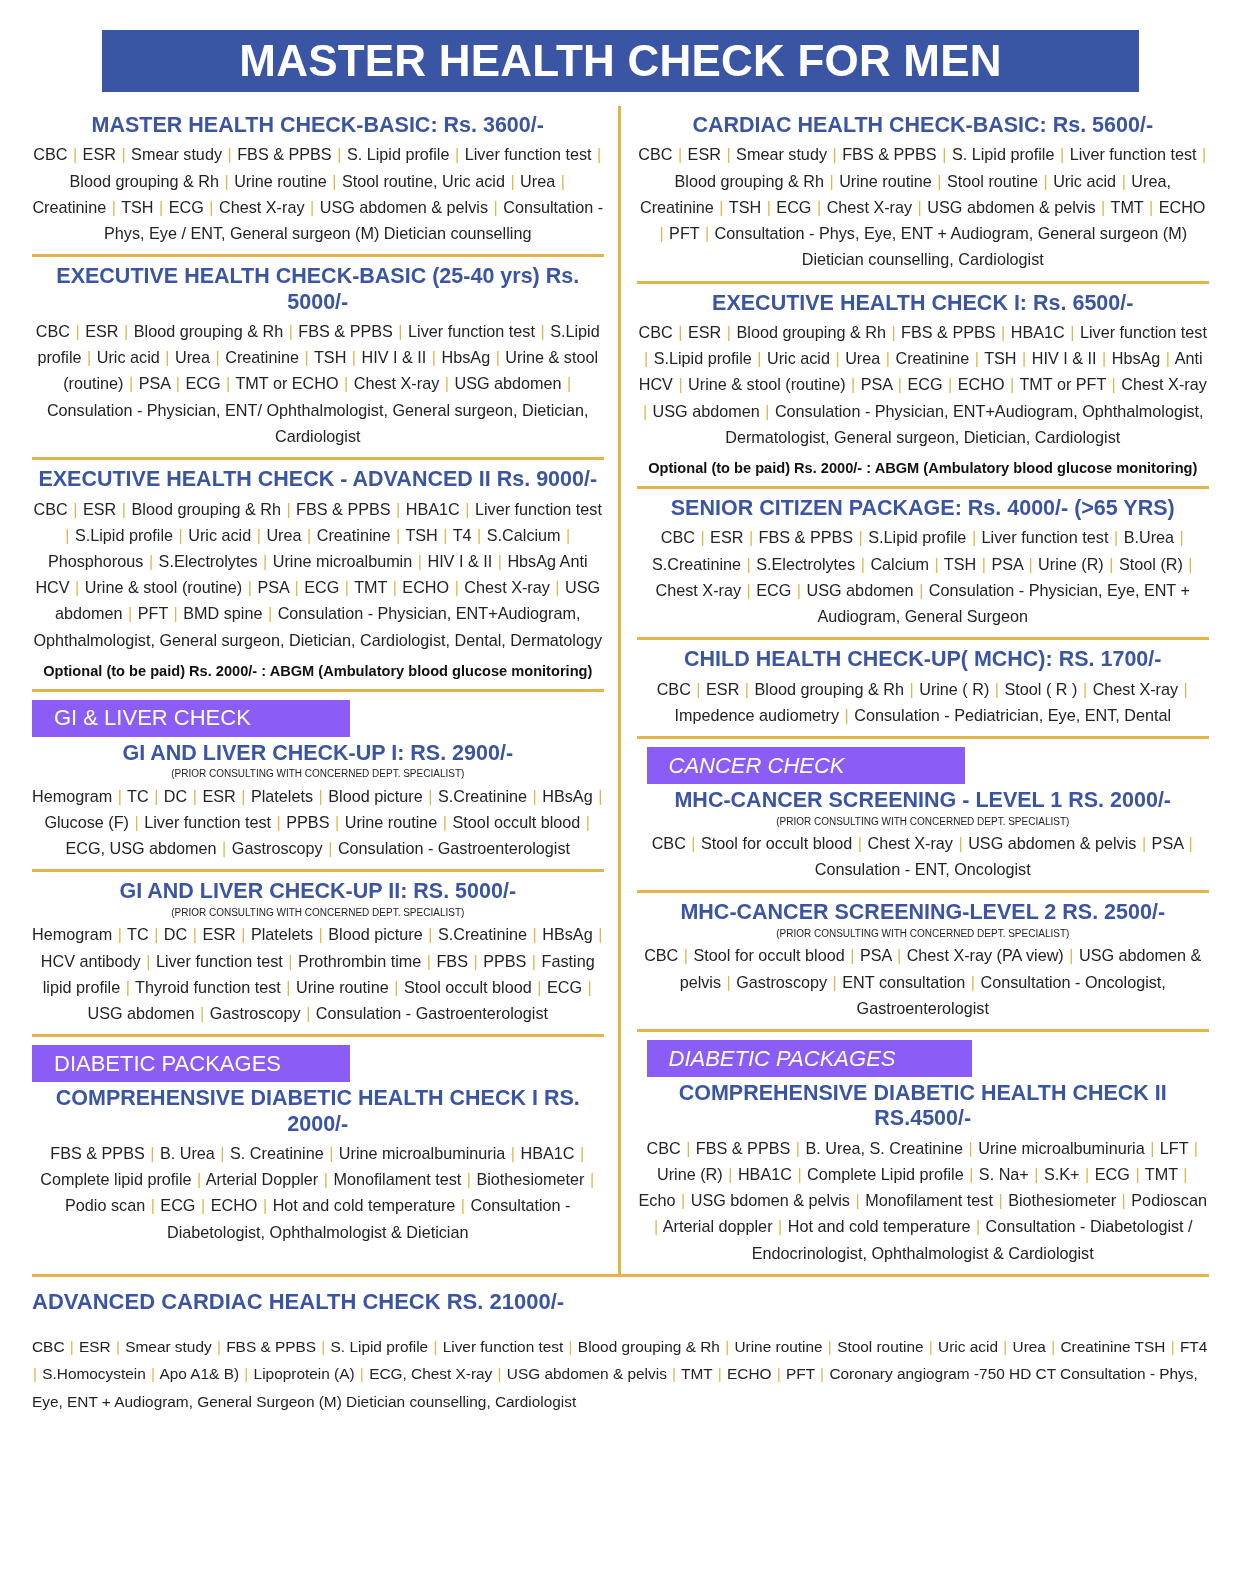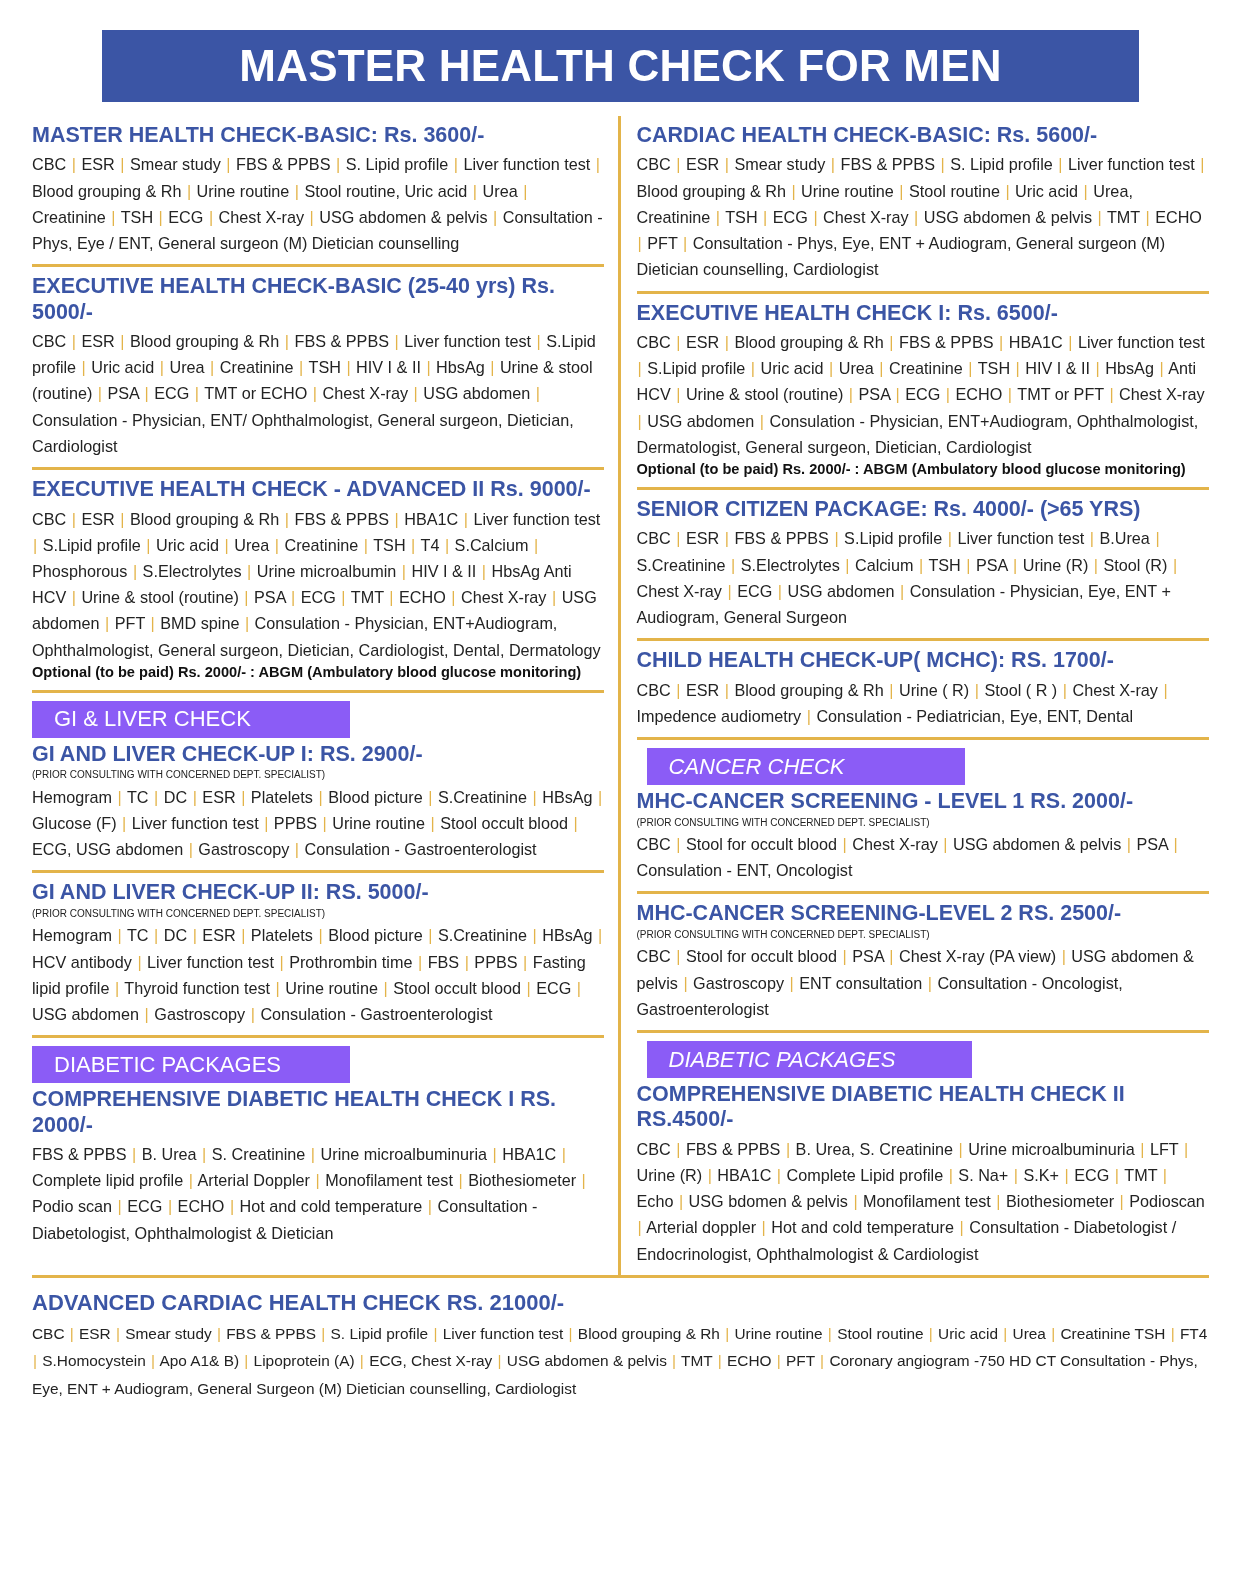--- a/index.html
+++ b/index.html
@@ -12,21 +12,21 @@
     color: #1a1a1a;
     overflow: hidden;
   }
 
   .page { width: 1241px; height: 1584px; position: relative; padding: 0 32px; }
 
   
   .title-banner {
     margin: 30px 70px 0 70px;
     background: #3b55a5;
-    height: 72px;
+    height: 62px;
     display: flex;
     align-items: center;
     justify-content: center;
   }
   .title-banner h1 {
     margin: 0;
     color: #ffffff;
     font-size: 44px;
     font-weight: bold;
     letter-spacing: 0.2px;
@@ -38,21 +38,21 @@
   .cols {
     display: flex;
     margin-top: 14px;
     align-items: stretch;
   }
   .col { width: 50%; }
   .col-left  { padding-right: 14px; border-right: 3px solid #e3b44a; }
   .col-right { padding-left: 16px; }
 
   
-  .pkg { padding: 7px 0 8px 0; }
+  .pkg { padding: 7px 0 8px 0; text-align: center; }
   .pkg + .pkg { border-top: 3px solid #e3b44a; }
 
   .pkg-title {
     color: #3b55a5;
     font-size: 21.5px;
     font-weight: bold;
     line-height: 1.18;
     margin: 0 0 3px 0;
   }
   .pkg-subnote {
@@ -65,20 +65,21 @@
     font-size: 16.2px;
     line-height: 1.62;
     color: #232323;
     margin: 0;
   }
   .sep { color: #e3b44a; padding: 0 1px; }
   .pkg-optional {
     font-size: 14.6px;
     font-weight: bold;
     color: #111;
+    margin-top: 9px;
     line-height: 1.3;
   }
 
   
   .section-banner {
     background: #8b5cf6;
     color: #ffffff;
     font-size: 22px;
     height: 37px;
     display: flex;
@@ -91,21 +92,21 @@
   .section-banner.wide { width: 325px; }
 
   .banner-wrap { padding-top: 8px; border-top: 3px solid #e3b44a; }
 
   
   .footer-block {
     border-top: 3px solid #e3b44a;
     margin: 0 0 0 0;
     padding-top: 12px;
   }
-  .footer-block .pkg-title { font-size: 22px; margin-bottom: 4px; }
+  .footer-block .pkg-title { font-size: 22px; margin-bottom: 18px; }
   .footer-block .pkg-items { font-size: 15.4px; line-height: 1.78; }
 </style>
 </head>
 <body>
 
 <div class="page">
 
   <div class="title-banner">
     <h1>MASTER HEALTH CHECK FOR MEN</h1>
   </div>

